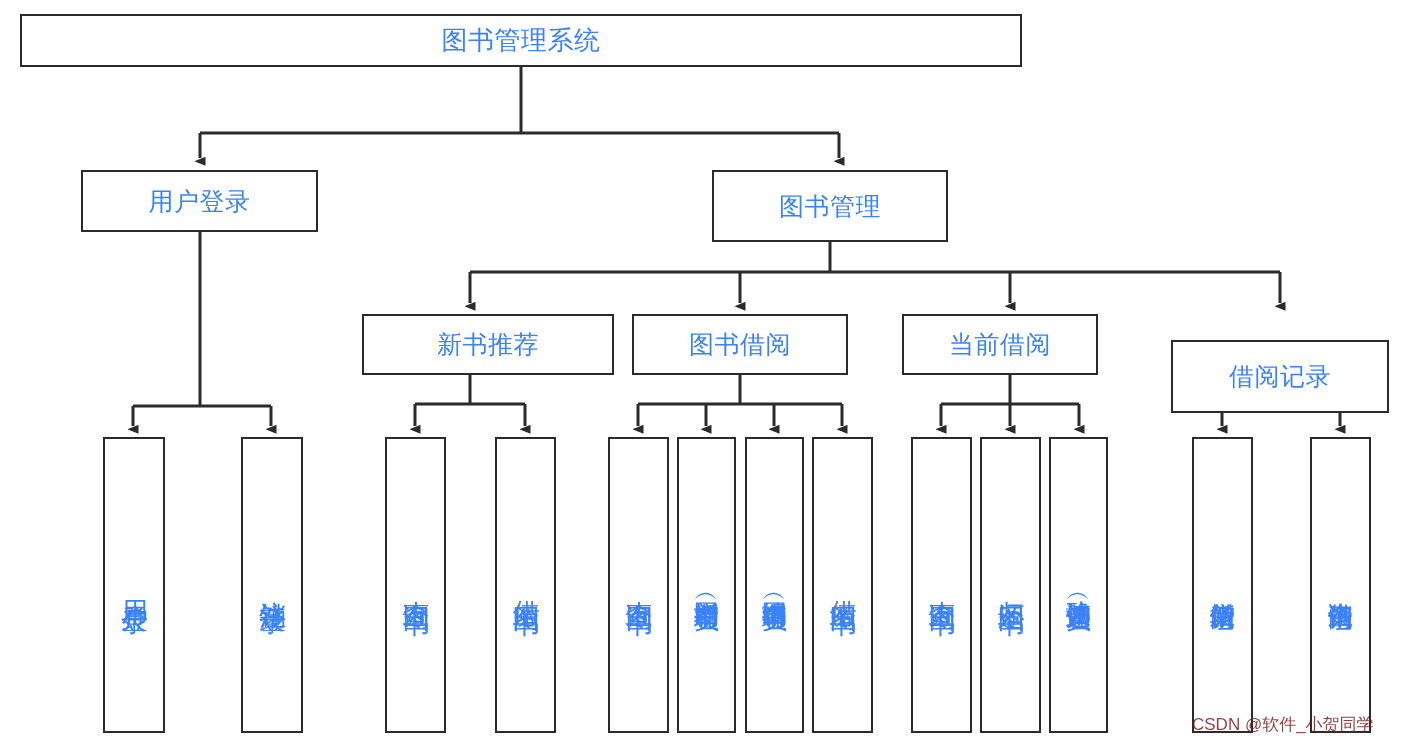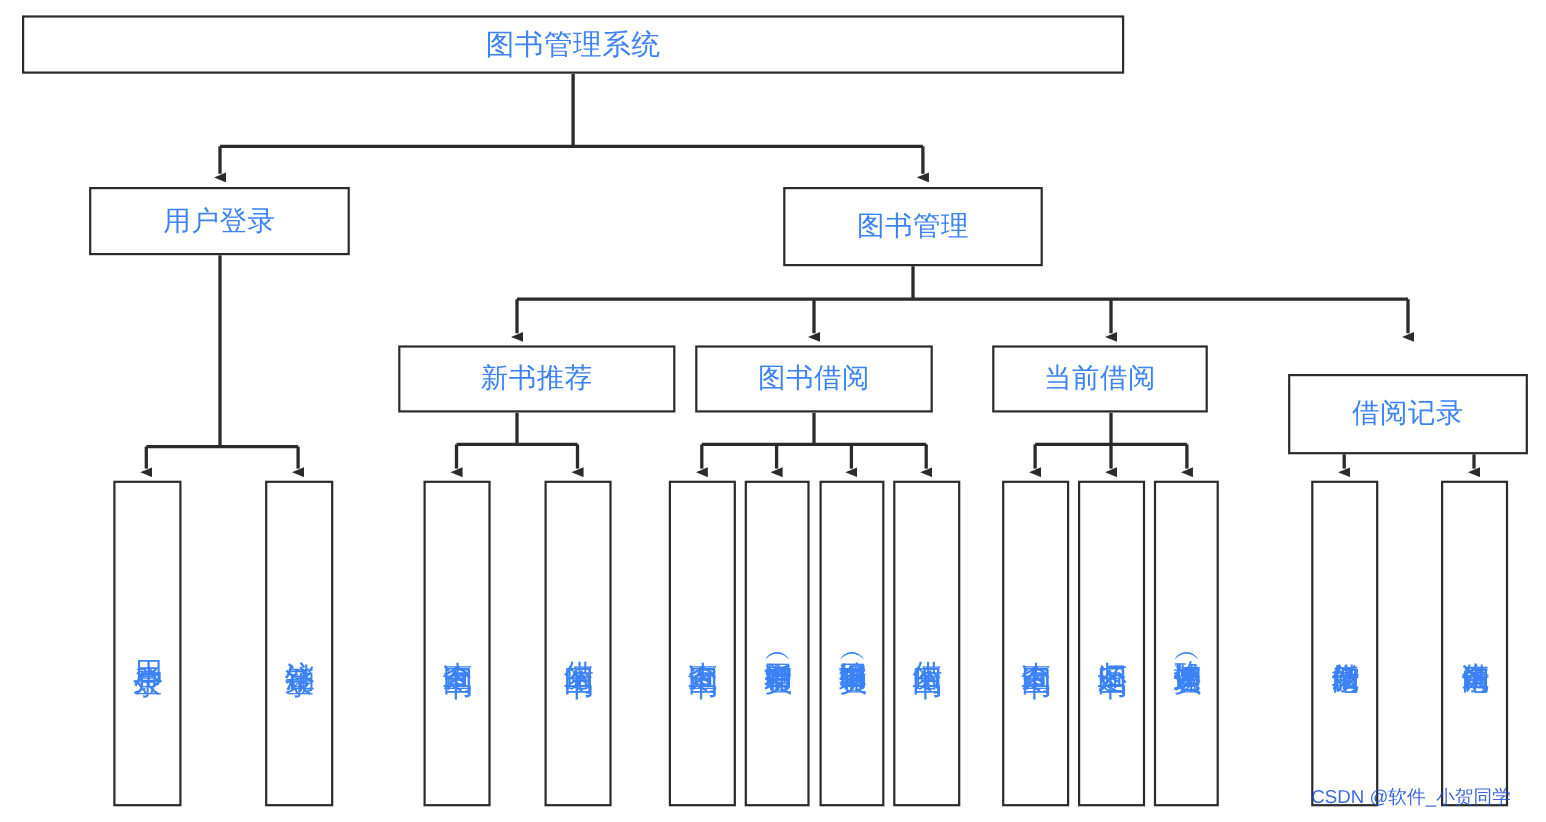--- a/index.html
+++ b/index.html
@@ -61,21 +61,21 @@
     line-height: 1.16;
     letter-spacing: 3px;
     white-space: nowrap;
   }
   .node.vertical.narrow .node-label {
     font-size: 25px;
     letter-spacing: 1px;
   }
   #watermark {
     position: absolute;
-    color: #1d4ed8;
+    color: #7f1d1d;
     font-size: 17px;
     white-space: nowrap;
     z-index: 5;
     opacity: 0.85;
   }
 </style>
 </head>
 <body>
 
 <div id="diagram-root">

